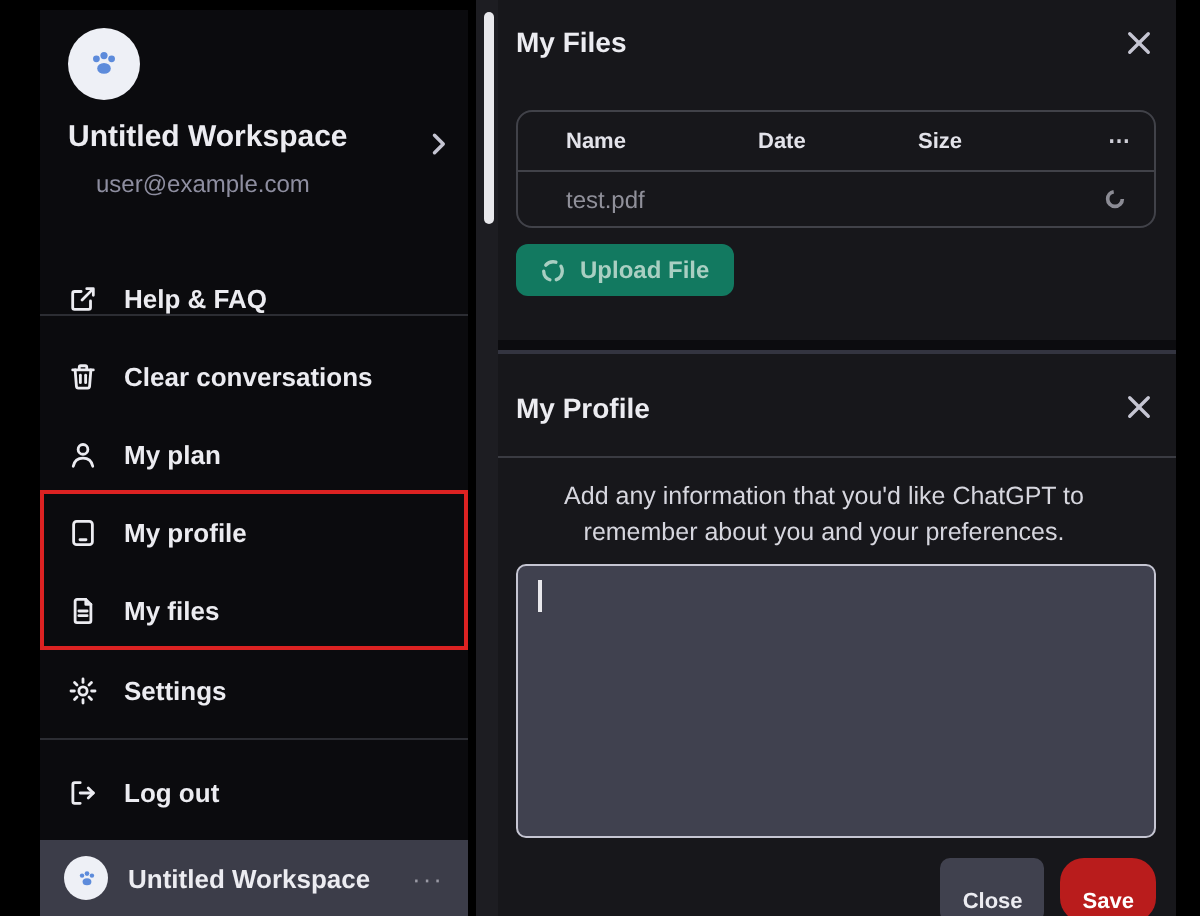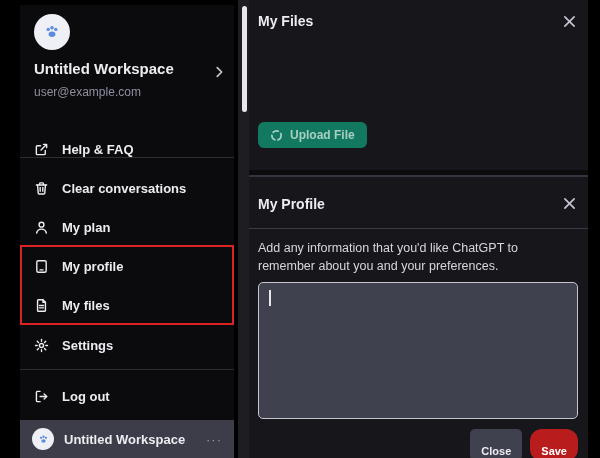--- a/index.html
+++ b/index.html
@@ -5,21 +5,21 @@
   * { margin:0; padding:0; box-sizing:border-box; }
   html,body { width:600px; height:458px; background:#000; font-family:"Liberation Sans", sans-serif; }
   #screen { position:relative; width:600px; height:458px; background:#000; overflow:hidden; }
 
   
   .sidebar { position:absolute; left:20px; top:5px; width:214px; height:453px; background:#0b0b0e; }
   .ws-avatar { position:absolute; left:14px; top:9px; width:36px; height:36px; border-radius:50%;
                background:#eef0f6; display:flex; align-items:center; justify-content:center; }
   .ws-name { position:absolute; left:14px; top:55px; font-size:15px; font-weight:700; color:#ececf1; }
   .ws-chevron { position:absolute; right:8px; top:60px; color:#c5c5d2; }
-  .ws-email { position:absolute; left:14px; top:80px; font-size:12px; color:#8e8ea0; }
+  .ws-email { position:absolute; left:28px; top:80px; font-size:12px; color:#8e8ea0; }
 
   .side-item { position:absolute; left:0; width:100%; height:40px; display:flex; align-items:center;
                gap:13px; padding-left:14px; color:#ececf1; cursor:pointer; }
   .side-item .lbl { font-size:13px; font-weight:600; }
   .side-item svg { flex:0 0 auto; }
   .divider { position:absolute; left:0; width:100%; height:1px; background:#2c2d33; }
 
   .red-box { position:absolute; left:0; top:240px; width:100%; height:80px;
              border:2px solid #dd2222; pointer-events:none; }
 
@@ -57,21 +57,21 @@
                 background:#127960; border:none; display:flex; align-items:center; gap:7px;
                 color:#a9cfc2; font-size:12px; font-weight:600; cursor:pointer; font-family:inherit; }
 
   .sec-gap { position:absolute; left:0; top:170px; width:100%; height:7px; background:#0c0c0f;
              border-bottom:2px solid #333440; }
 
   .profile-sec { position:absolute; left:0; top:179px; width:100%; height:279px; }
   .profile-head { position:absolute; left:0; top:0; width:100%; height:50px; display:flex; align-items:center;
                   justify-content:space-between; padding:0 10px 0 9px; border-bottom:1px solid #3a3b42; }
   .profile-desc { position:absolute; left:9px; right:22px; top:60px; font-size:12.5px; line-height:1.45;
-                  color:#d6d6de; }
+                  color:#d6d6de;text-align:center; }
   .ta-wrap { position:absolute; left:9px; right:10px; top:103px; height:137px; }
   .ta-wrap textarea { width:100%; height:100%; background:#40414f; border:1px solid #c5c5d2; border-radius:5px;
                       resize:none; outline:none; color:#ececf1; font-family:inherit; font-size:13px; padding:8px 10px; }
   .caret { position:absolute; left:11px; top:8px; width:1.5px; height:16px; background:#e8e8ec;
            pointer-events:none; animation:blink 1.1s steps(1) infinite; }
   @keyframes blink { 50% { opacity:0; } }
 
   .profile-foot { position:absolute; left:0; right:10px; top:250px; display:flex; justify-content:flex-end; gap:8px; }
   .btn { height:25px; border:none; border-radius:5px; font-size:11px; font-weight:600; padding:16px 11px;
          cursor:pointer; font-family:inherit; }
@@ -217,20 +217,38 @@
       <div class="files-head">
         <span class="sec-title">My Files</span>
         <span class="close-x">
           <svg width="13" height="13" viewBox="0 0 14 14" stroke="#c5c5d2" stroke-width="1.8" stroke-linecap="round">
               <line x1="2" y1="2" x2="12" y2="12"></line>
               <line x1="12" y1="2" x2="2" y2="12"></line>
             </svg>
         </span>
       </div>
 
+      <div class="file-table">
+        <div class="tbl-head">
+          <span class="c1">Name</span>
+          <span class="c2">Date</span>
+          <span class="c3">Size</span>
+          <span class="c4">⋯</span>
+        </div>
+        <div class="tbl-row">
+          <span class="c1">test.pdf</span>
+          <span class="c2"></span>
+          <span class="c3"></span>
+          <span class="c4">
+            <svg width="11" height="11" viewBox="0 0 12 12" fill="none" stroke="#8b8b94" stroke-width="2">
+                <circle cx="6" cy="6" r="4" stroke-dasharray="18 7"></circle>
+              </svg>
+          </span>
+        </div>
+      </div>
 
       <button class="upload-btn">
         <span>
           <svg width="13" height="13" viewBox="0 0 14 14" fill="none" stroke="#a9cfc2" stroke-width="1.8" stroke-linecap="round">
               <circle cx="7" cy="7" r="5" stroke-dasharray="6 3.5"></circle>
             </svg>
         </span>
         <span>Upload File</span>
       </button>
     </div>

